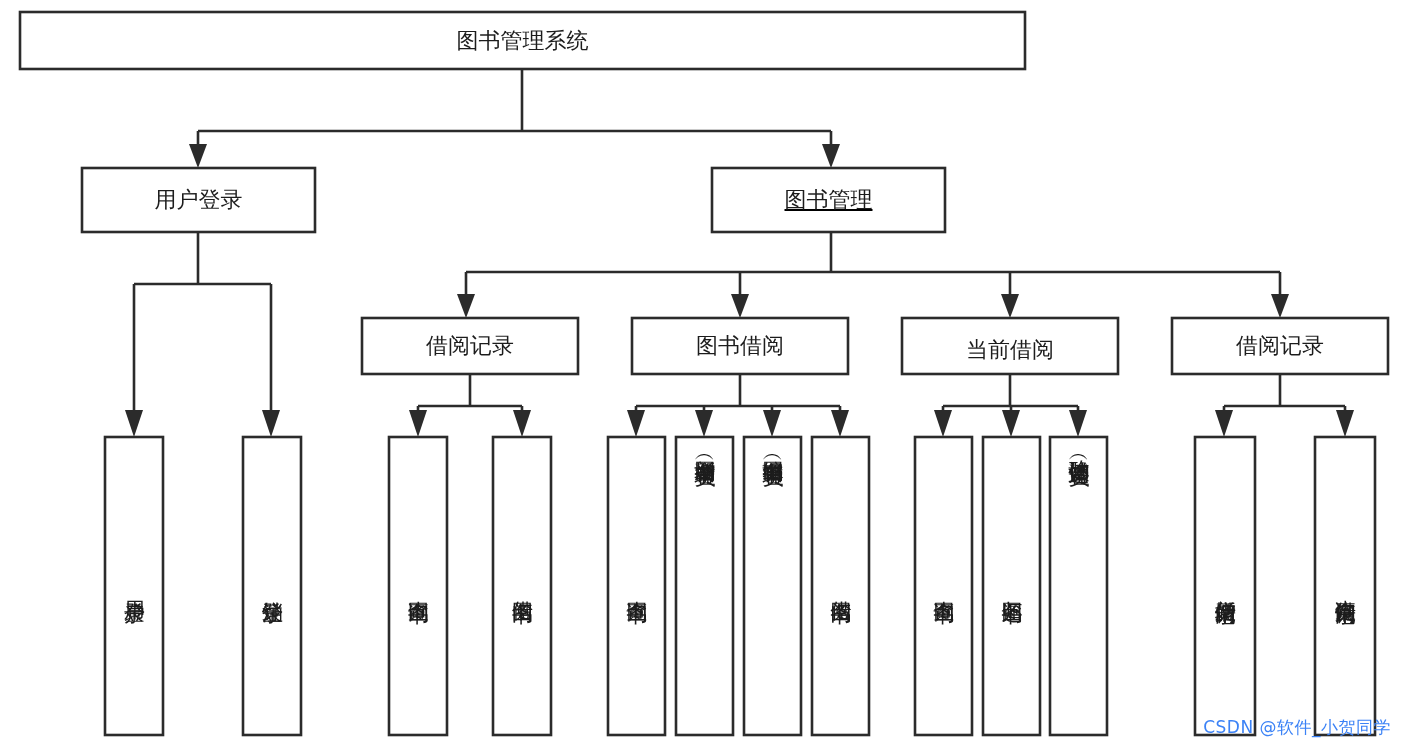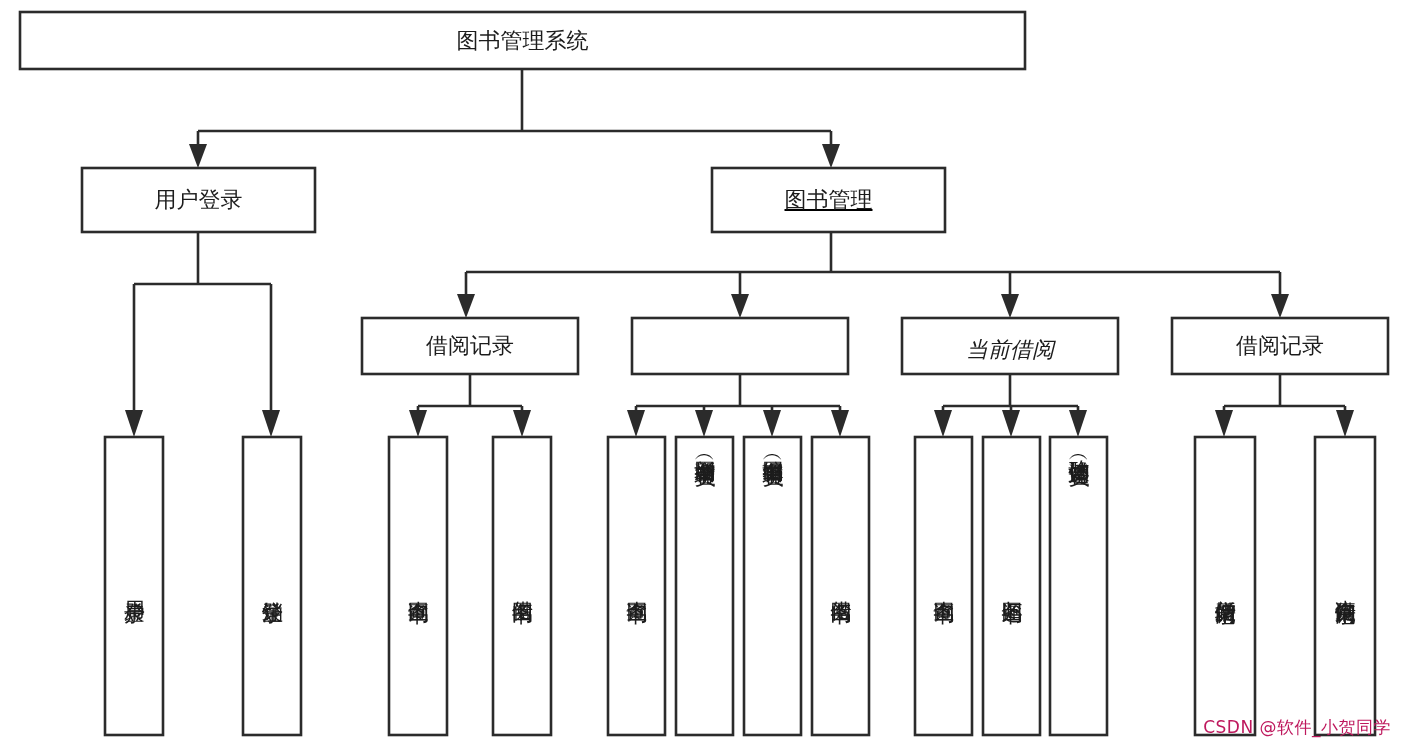--- a/index.html
+++ b/index.html
@@ -65,21 +65,21 @@
     font-size: 22px;
     color: #1c1c1c;
     white-space: nowrap;
   }
   #watermark {
     position: absolute;
     right: 14px;
     bottom: 8px;
     font-family: "DejaVu Sans", "Liberation Sans", sans-serif;
     font-size: 17px;
-    color: #be185d;
+    color: #3b82f6;
     white-space: nowrap;
     letter-spacing: 0.5px;
   }
 </style>
 </head>
 <body>
 
 <div id="diagram-root">
 
   <svg width="1405" height="747" viewBox="0 0 1405 747">
@@ -195,21 +195,24 @@
   <div class="hlabel-wrap" style="left:82px; top:168px; width:233px; height:64px;">
     <span class="hlabel-text">用户登录</span>
   </div>
   <div class="hlabel-wrap" style="left:712px; top:168px; width:233px; height:64px;text-decoration:underline;">
     <span class="hlabel-text">图书管理</span>
   </div>
 
   <div class="hlabel-wrap" style="left:362px; top:318px; width:216px; height:56px;">
     <span class="hlabel-text">借阅记录</span>
   </div>
-  <div class="hlabel-wrap" style="left:902px; top:318px; width:216px; height:64px;font-style:italic;">
+  <div class="hlabel-wrap" style="left:632px; top:318px; width:216px; height:56px;">
+    <span class="hlabel-text">图书借阅</span>
+  </div>
+  <div class="hlabel-wrap" style="left:902px; top:318px; width:216px; height:64px;">
     <span class="hlabel-text">当前借阅</span>
   </div>
   <div class="hlabel-wrap" style="left:1172px; top:318px; width:216px; height:56px;">
     <span class="hlabel-text">借阅记录</span>
   </div>
 
   
   <div class="vlabel-wrap" style="left:105px; top:437px; width:58px; height:298px;">
     <span class="vlabel-text">用户登录</span>
   </div>

